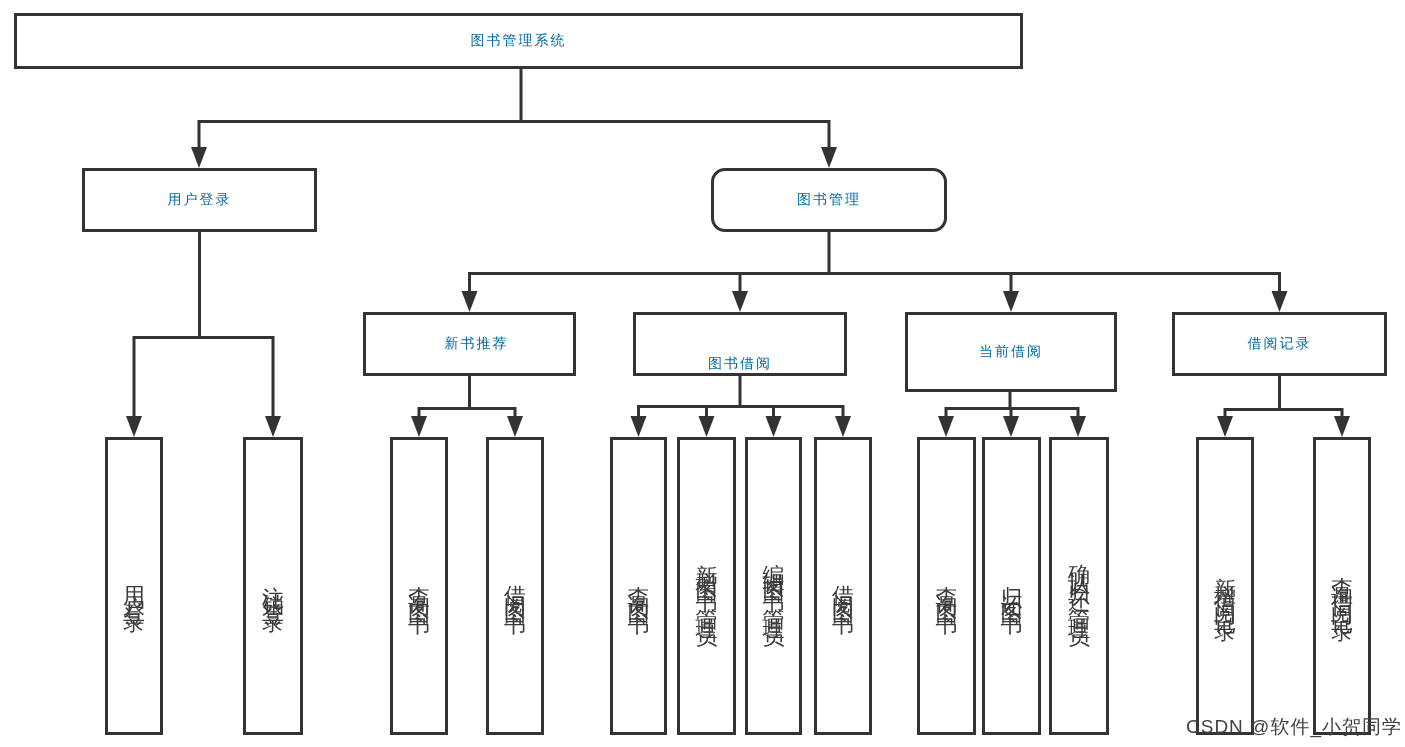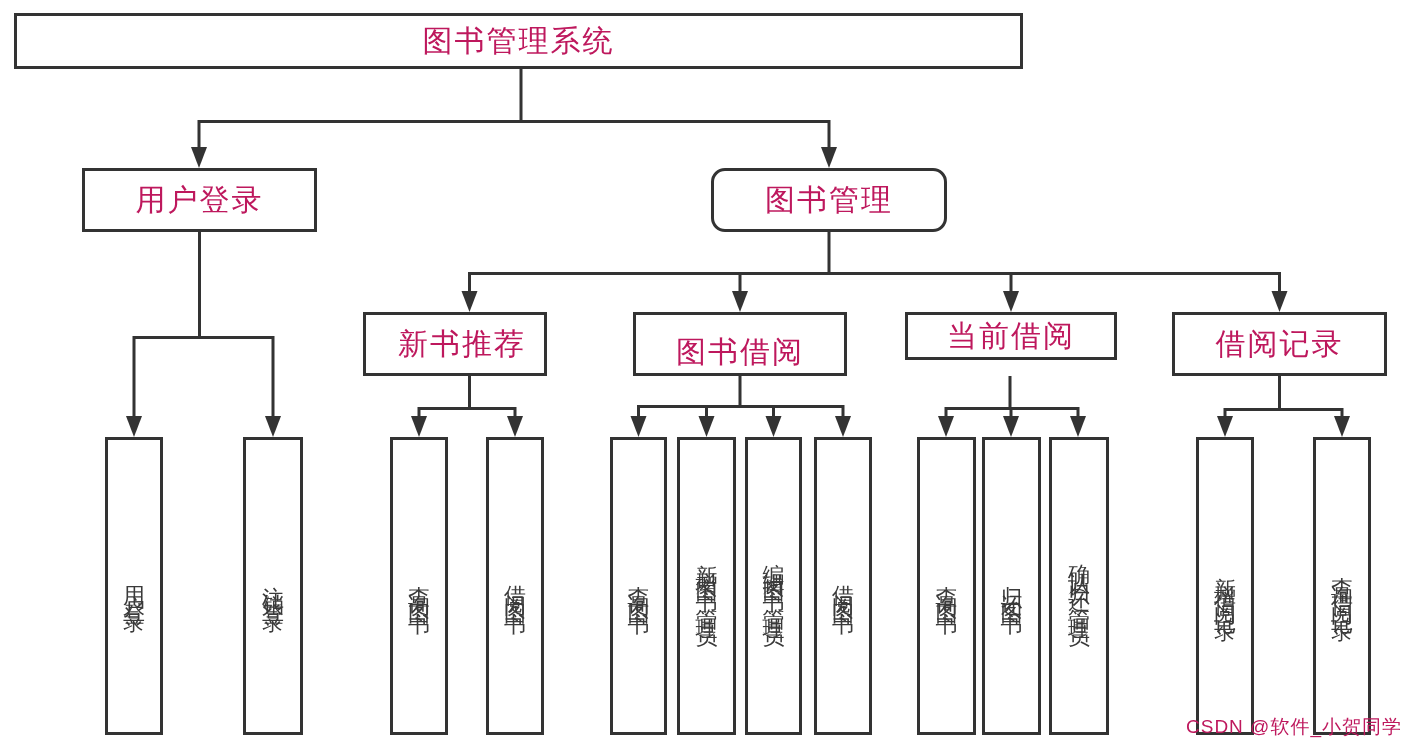--- a/index.html
+++ b/index.html
@@ -18,39 +18,39 @@
     position:absolute;
     box-sizing:border-box;
     border:3px solid #333333;
     background:#ffffff;
     display:flex;
     align-items:center;
     justify-content:center;
     z-index:1;
   }
   .hlabel {
-    font-size:30px;
-    color:#be185d;
+    font-size:14px;
+    color:#0369a1;
     letter-spacing:2px;
     white-space:nowrap;
   }
   .vlabel {
     writing-mode:vertical-rl;
     text-orientation:mixed;
     font-size:22px;
     color:#3a3a3a;
     letter-spacing:9px;
     line-height:1;
     white-space:nowrap;
   }
   .watermark {
     position:absolute;
     left:1186px; top:714px;
     font-size:19px;
-    color:#be185d;
+    color:#404040;
     letter-spacing:1px;
     white-space:nowrap;
     z-index:2;
   }
 </style>
 </head>
 <body>
 
 <div class="stage">
 
@@ -87,27 +87,27 @@
     <span class="hlabel">图书管理系统</span>
   </div>
 
   <div class="node" style="left:82px; top:168px; width:235px; height:64px;">
     <span class="hlabel">用户登录</span>
   </div>
   <div class="node" style="left:711px; top:168px; width:236px; height:64px;border-radius:14px;">
     <span class="hlabel">图书管理</span>
   </div>
 
-  <div class="node" style="left:363px; top:312px; width:184px; height:64px;padding-left:14px;">
+  <div class="node" style="left:363px; top:312px; width:213px; height:64px;padding-left:14px;">
     <span class="hlabel">新书推荐</span>
   </div>
   <div class="node" style="left:633px; top:312px; width:214px; height:64px;align-items:flex-end;">
     <span class="hlabel">图书借阅</span>
   </div>
-  <div class="node" style="left:905px; top:312px; width:212px; height:48px;align-items:flex-end;">
+  <div class="node" style="left:905px; top:312px; width:212px; height:80px;">
     <span class="hlabel">当前借阅</span>
   </div>
   <div class="node" style="left:1172px; top:312px; width:215px; height:64px;">
     <span class="hlabel">借阅记录</span>
   </div>
 
   <div class="node" style="left:105px; top:437px; width:58px; height:298px;">
     <span class="vlabel">用户登录</span>
   </div>
   <div class="node" style="left:243px; top:437px; width:60px; height:298px;">

